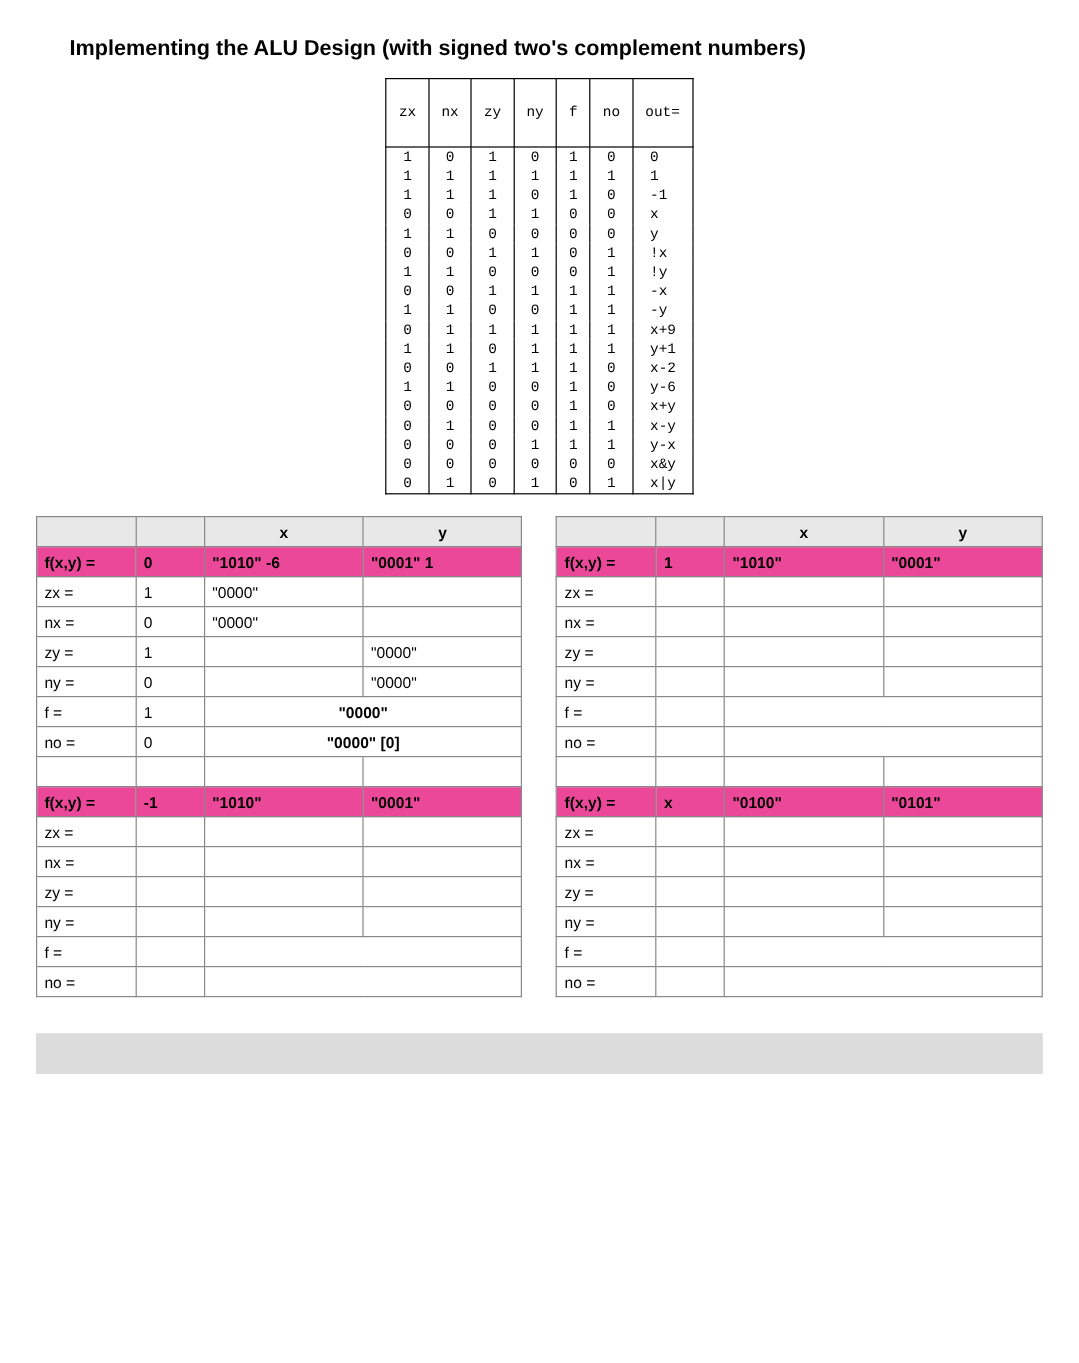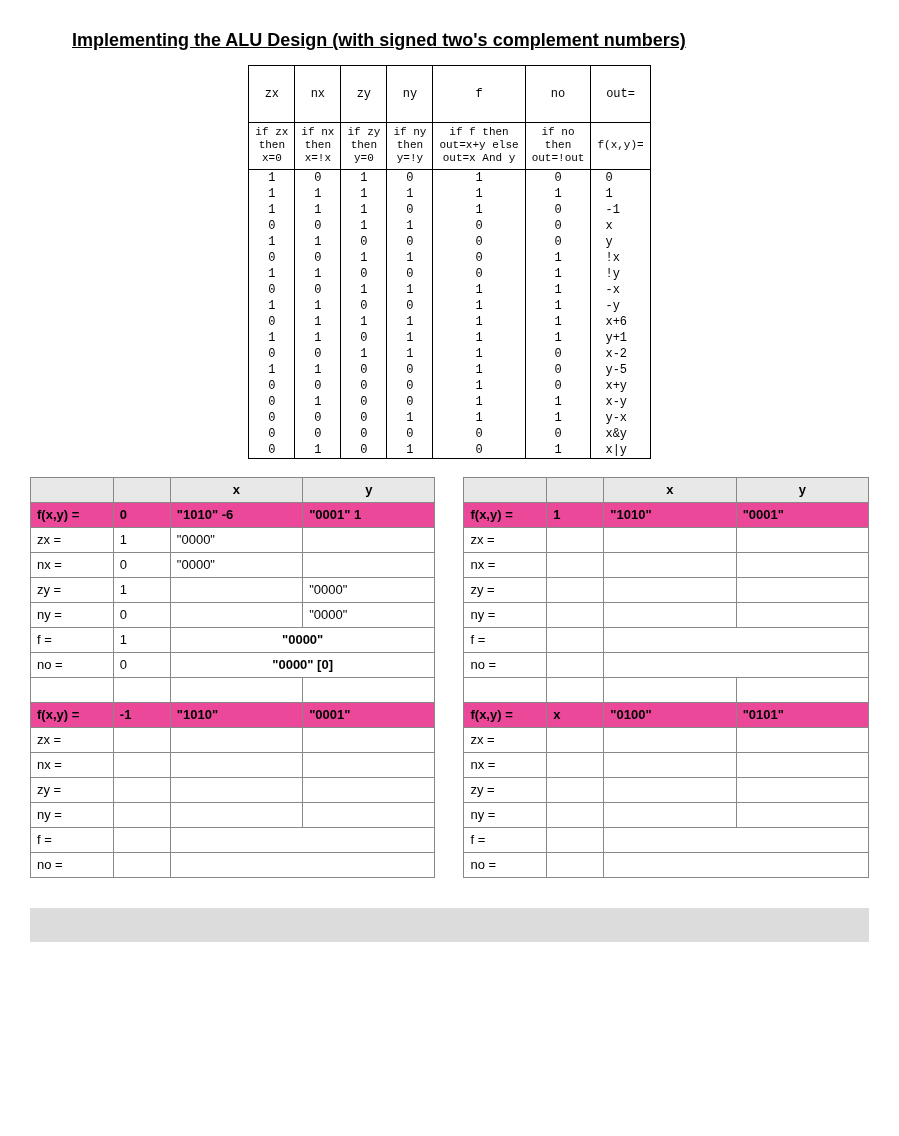--- a/index.html
+++ b/index.html
@@ -9,22 +9,21 @@
     padding: 30px 30px 10px 30px;
     background: #fff;
     color: #000;
     width: 899px;
     box-sizing: border-box;
   }
   h1 {
     font-family: Arial, sans-serif;
     font-size: 18px;
     font-weight: bold;
-    text-decoration: underline;
-    margin: 0 0 14px 42px;
+    margin: 0 0 14px 28px;
   }
   .truth-table {
     border-collapse: collapse;
     margin: 0 auto 18px auto;
     font-family: "Times New Roman", serif;
   }
   .truth-table td, .truth-table th {
     padding: 1px 6px;
     text-align: center;
     font-weight: normal;
@@ -119,29 +118,20 @@
   <tbody>
   <tr class="col-head">
         <td>zx</td>
         <td>nx</td>
         <td>zy</td>
         <td>ny</td>
         <td>f</td>
         <td>no</td>
         <td>out=</td>
       </tr>
-  <tr class="desc-row">
-        <td>if zx<br>then<br>x=0</td>
-        <td>if nx<br>then<br>x=!x</td>
-        <td>if zy<br>then<br>y=0</td>
-        <td>if ny<br>then<br>y=!y</td>
-        <td>if f then<br>out=x+y else<br>out=x And y</td>
-        <td>if no<br>then<br>out=!out</td>
-        <td>f(x,y)=</td>
-      </tr>
   </tbody>
     <tbody id="truth-body">
       <tr class="data-row">
         <td>1</td>
         <td>0</td>
         <td>1</td>
         <td>0</td>
         <td>1</td>
         <td>0</td>
         <td>0</td>
@@ -218,21 +208,21 @@
         <td>1</td>
         <td>-y</td>
       </tr>
       <tr class="data-row">
         <td>0</td>
         <td>1</td>
         <td>1</td>
         <td>1</td>
         <td>1</td>
         <td>1</td>
-        <td>x+6</td>
+        <td>x+9</td>
       </tr>
       <tr class="data-row">
         <td>1</td>
         <td>1</td>
         <td>0</td>
         <td>1</td>
         <td>1</td>
         <td>1</td>
         <td>y+1</td>
       </tr>
@@ -245,21 +235,21 @@
         <td>0</td>
         <td>x-2</td>
       </tr>
       <tr class="data-row">
         <td>1</td>
         <td>1</td>
         <td>0</td>
         <td>0</td>
         <td>1</td>
         <td>0</td>
-        <td>y-5</td>
+        <td>y-6</td>
       </tr>
       <tr class="data-row">
         <td>0</td>
         <td>0</td>
         <td>0</td>
         <td>0</td>
         <td>1</td>
         <td>0</td>
         <td>x+y</td>
       </tr>

